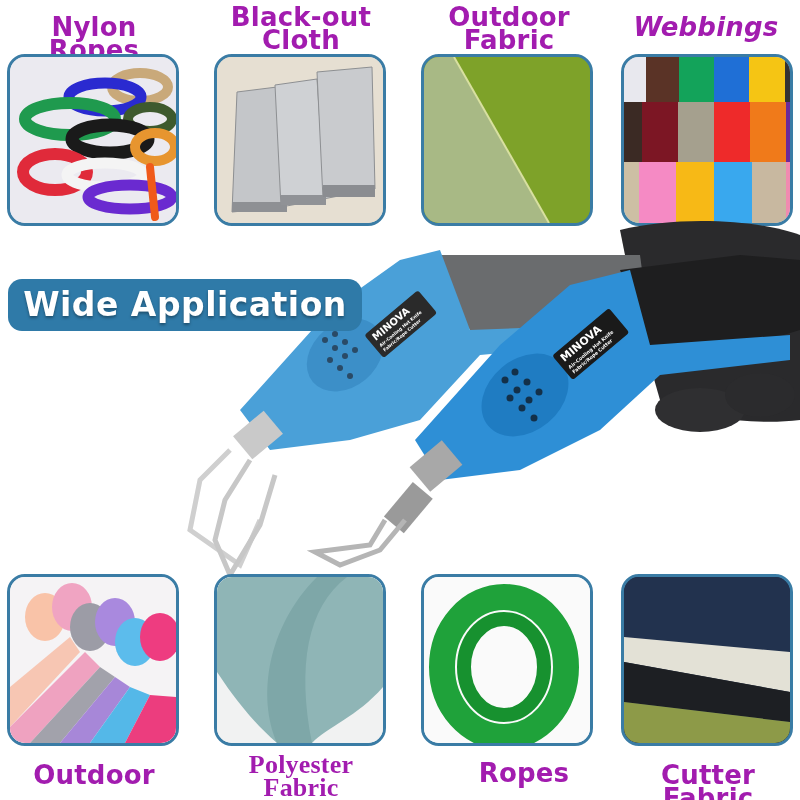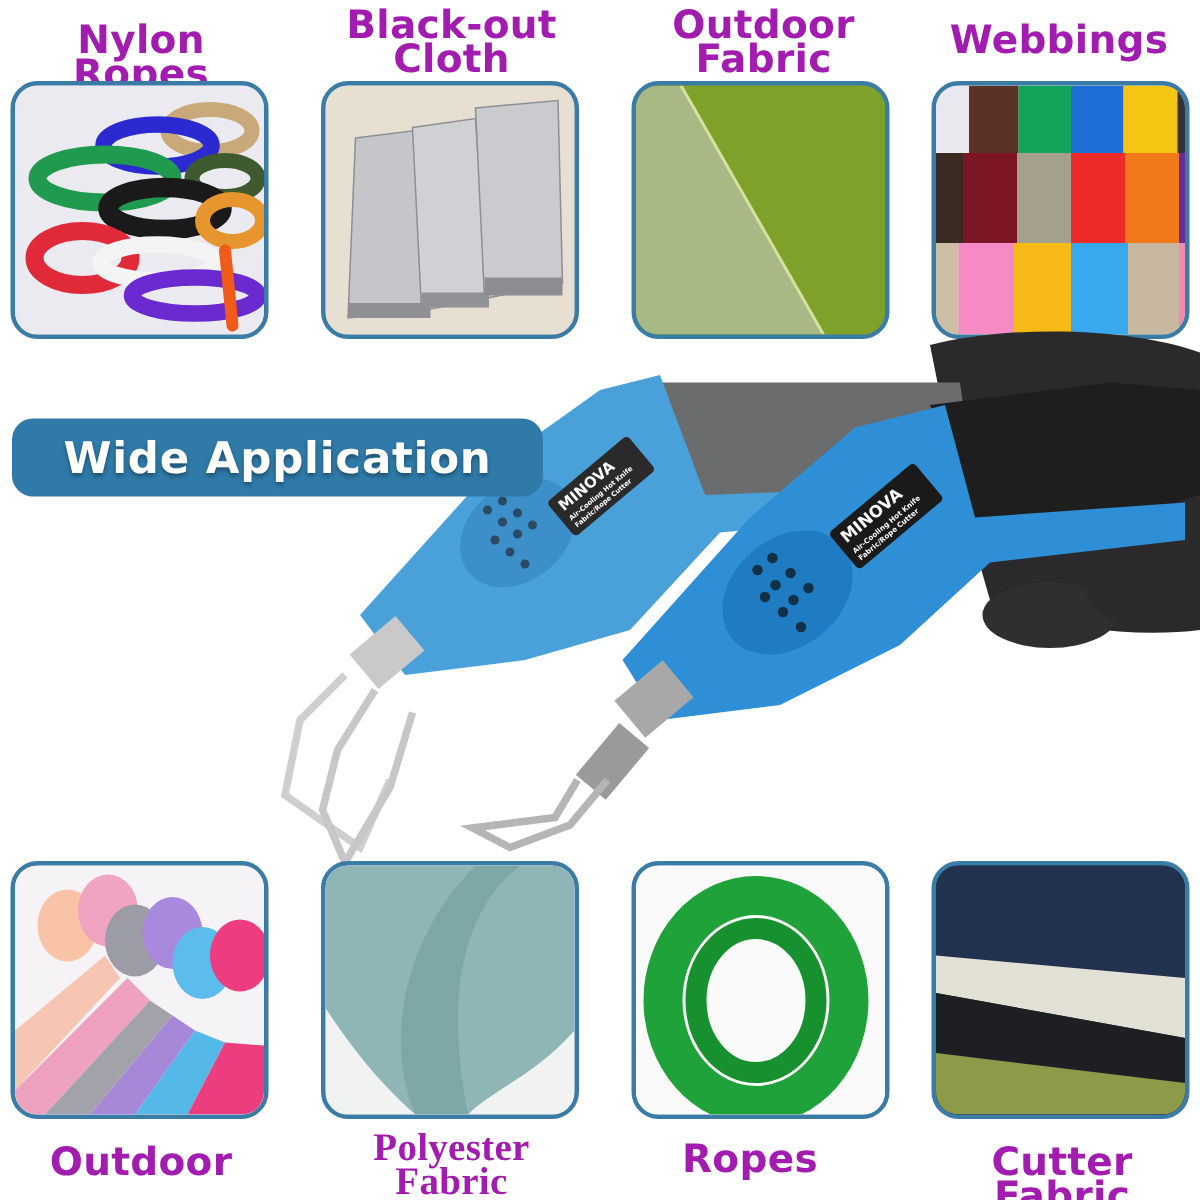--- a/index.html
+++ b/index.html
@@ -1,37 +1,37 @@
 <!DOCTYPE html>
 <html><head>
 <meta charset="utf-8">
 <style>
   html,body{margin:0;padding:0;}
   body{width:800px;height:800px;background:#ffffff;position:relative;overflow:hidden;font-family:"DejaVu Sans","Liberation Sans",sans-serif;}
   .label{position:absolute;text-align:center;color:#a21caf;font-weight:bold;font-size:26px;line-height:23px;letter-spacing:0.2px;}
   .tile{position:absolute;width:172px;height:172px;border:3px solid #3a7ca5;border-radius:18px;overflow:hidden;box-sizing:border-box;background:#eee;}
-  .badge{position:absolute;left:8px;top:279px;width:354px;height:52px;background:#2f7aa8;border-radius:14px;color:#fff;font-size:29px;font-weight:bold;line-height:52px;text-align:center;text-shadow:0 2px 3px rgba(0,0,0,0.35);letter-spacing:0.5px;}
+  .badge{position:absolute;left:8px;top:279px;width:354px;height:52px;background:#2f7aa8;border-radius:14px;color:#fff;font-size:33px;font-weight:bold;line-height:52px;text-align:center;text-shadow:0 2px 3px rgba(0,0,0,0.35);letter-spacing:0.5px;}
   .tool-layer{position:absolute;left:0;top:0;width:800px;height:800px;pointer-events:none;}
   .mlabel{font-family:"DejaVu Sans",sans-serif;font-weight:bold;}
 </style>
 </head>
 <body>
 
 <div class="label" style="left:8px;top:16px;width:172px;">
   <div>Nylon Ropes</div>
 </div>
 <div class="label" style="left:215px;top:6px;width:172px;">
   <div>Black-out</div>
   <div>Cloth</div>
 </div>
 <div class="label" style="left:423px;top:6px;width:172px;">
   <div>Outdoor</div>
   <div>Fabric</div>
 </div>
-<div class="label" style="left:620px;top:16px;width:172px;">
+<div class="label" style="left:620px;top:16px;width:172px;font-style:italic;">
   <div>Webbings</div>
 </div>
 
 <div class="tile" style="left:7px;top:54px;background:#e9e8ee;">
   <svg width="166" height="166" viewBox="0 0 166 166">
     <rect width="166" height="166" fill="#ebeaf0"></rect>
     <g stroke-linecap="round" fill="none">
       <ellipse cx="130" cy="30" rx="28" ry="14" stroke="#c9a97a" stroke-width="10"></ellipse>
       <ellipse cx="95" cy="40" rx="36" ry="14" stroke="#2a2ad0" stroke-width="11"></ellipse>
       <ellipse cx="140" cy="62" rx="22" ry="12" stroke="#3e5a2e" stroke-width="10"></ellipse>
@@ -192,18 +192,18 @@
   </svg>
 </div>
 
 <div class="label" style="left:8px;top:764px;width:172px;">
   <div>Outdoor</div>
 </div>
 <div class="label" style="left:215px;top:753px;width:172px;font-family:Liberation Serif, serif;">
   <div>Polyester</div>
   <div>Fabric</div>
 </div>
-<div class="label" style="left:414px;top:762px;width:172px;">
+<div class="label" style="left:438px;top:762px;width:172px;">
   <div>Ropes</div>
 </div>
 <div class="label" style="left:616px;top:764px;width:184px;">
   <div>Cutter Fabric</div>
 </div>
 
 </body></html>

